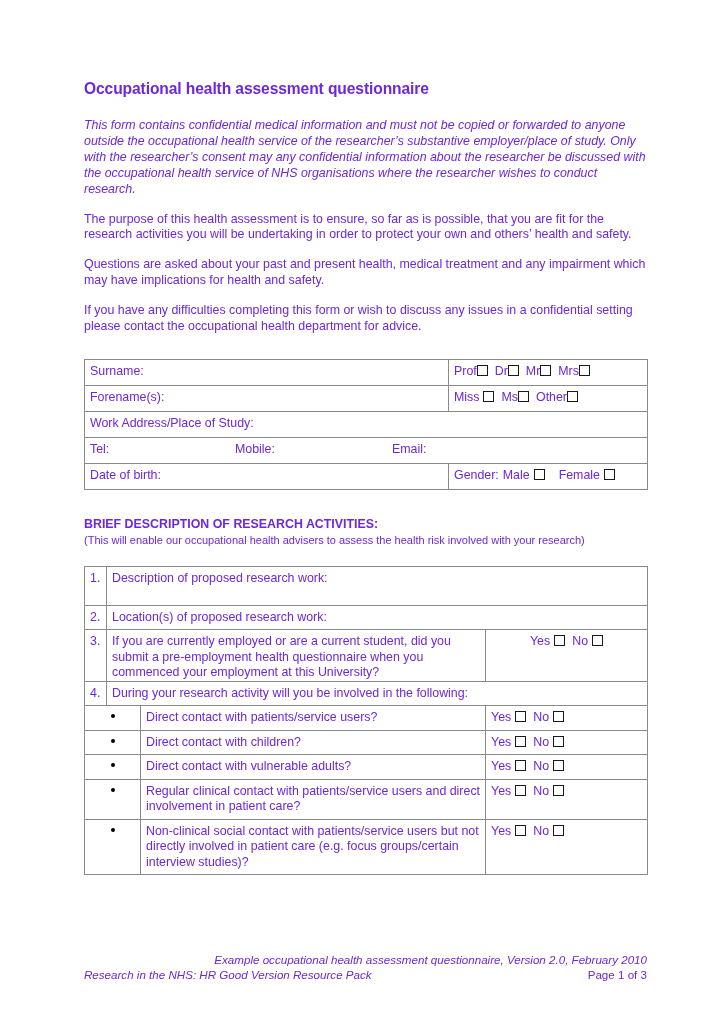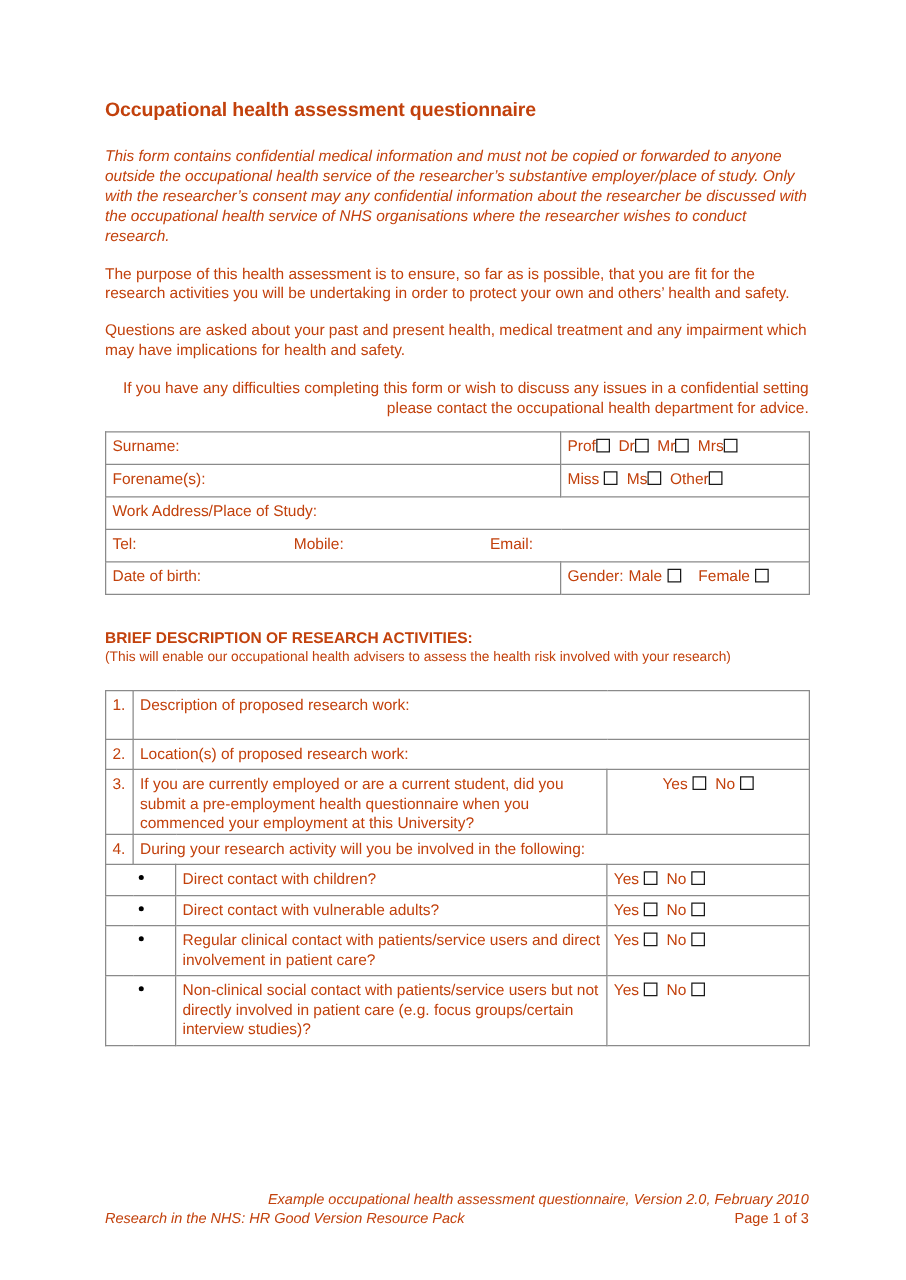--- a/index.html
+++ b/index.html
@@ -7,21 +7,21 @@
     padding: 0;
     background: #ffffff;
   }
   .page {
     position: relative;
     width: 725px;
     height: 1024px;
     background: #ffffff;
     font-family: "Liberation Sans", sans-serif;
     font-size: 12.4px;
-    color: #c2410c;
+    color: #6d28d9;
     overflow: hidden;
     box-sizing: border-box;
   }
   .content {
     position: absolute;
     left: 84px;
     top: 80px;
     width: 563px;
   }
 
@@ -32,21 +32,21 @@
     letter-spacing: -0.1px;
   }
 
   p.para {
     margin: 0 0 14px 0;
     line-height: 15.9px;
   }
   p.para.italic {
     font-style: italic;
   }
-  p.para.tight { margin-bottom: 10px; text-align: right; }
+  p.para.tight { margin-bottom: 24px; }
 
   
   table.grid {
     border-collapse: collapse;
     width: 563px;
     table-layout: fixed;
   }
   table.grid td {
     border: 1px solid #8a8a8a;
     padding: 4px 5px 4px 5px;
@@ -230,20 +230,27 @@
             <span class="yn-label">Yes</span><span class="sp"></span><span class="cb"></span><span class="gap"></span><span class="yn-label">No</span><span class="sp"></span><span class="cb"></span>
           </td>
         </tr>
         <tr>
           <td class="qnum">4.</td>
           <td colspan="3" class="qtext spacer-3">During your research activity will you be involved in the following:</td>
         </tr>
 
         <tr>
           <td class="qbullet" colspan="2"><span class="dot"></span></td>
+          <td class="qtext">Direct contact with patients/service users?</td>
+          <td class="yesno">
+            <span class="yn-label">Yes</span><span class="sp"></span><span class="cb"></span><span class="gap"></span><span class="yn-label">No</span><span class="sp"></span><span class="cb"></span>
+          </td>
+        </tr>
+        <tr>
+          <td class="qbullet" colspan="2"><span class="dot"></span></td>
           <td class="qtext">Direct contact with children?</td>
           <td class="yesno">
             <span class="yn-label">Yes</span><span class="sp"></span><span class="cb"></span><span class="gap"></span><span class="yn-label">No</span><span class="sp"></span><span class="cb"></span>
           </td>
         </tr>
         <tr>
           <td class="qbullet" colspan="2"><span class="dot"></span></td>
           <td class="qtext">Direct contact with vulnerable adults?</td>
           <td class="yesno">
             <span class="yn-label">Yes</span><span class="sp"></span><span class="cb"></span><span class="gap"></span><span class="yn-label">No</span><span class="sp"></span><span class="cb"></span>

